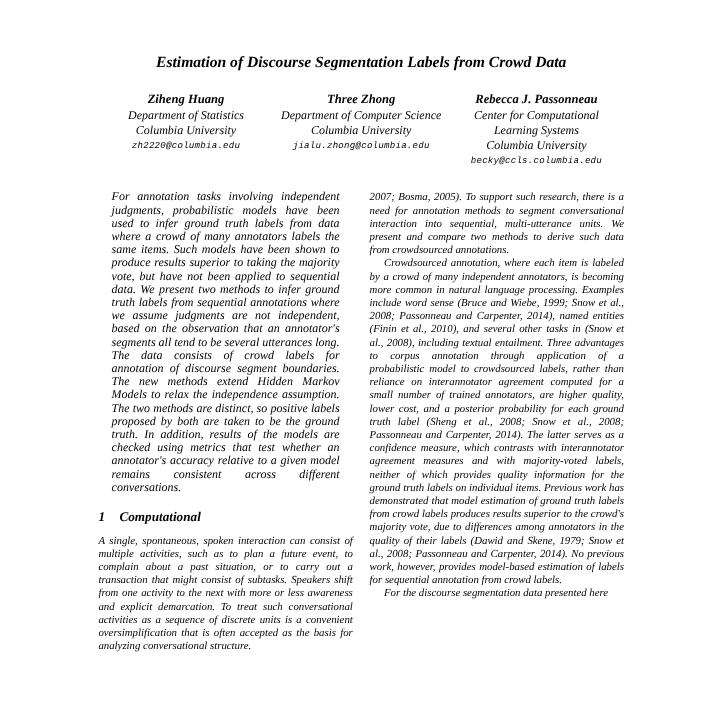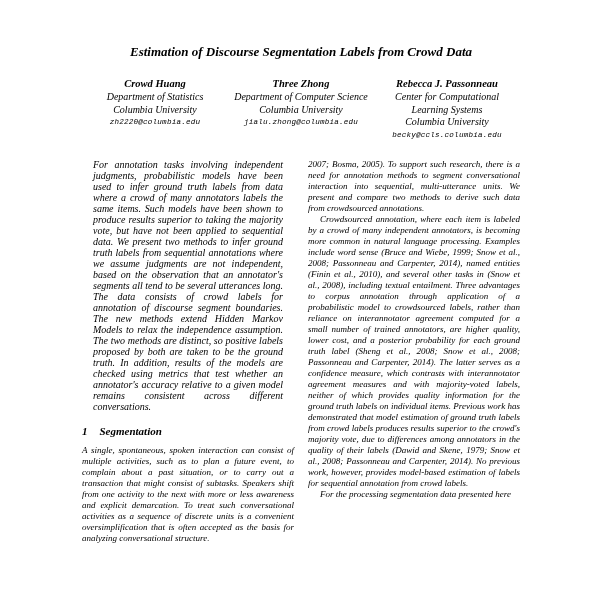--- a/index.html
+++ b/index.html
@@ -88,21 +88,21 @@
 </style>
 </head>
 <body>
 
 <div class="page">
 
   <h1 class="title">Estimation of Discourse Segmentation Labels from Crowd Data</h1>
 
   <div class="authors">
     <div class="author">
-      <div class="author-name">Crowd Huang</div>
+      <div class="author-name">Ziheng Huang</div>
       <div class="author-affil">Department of Statistics
 Columbia University</div>
       <div class="author-email">zh2220@columbia.edu</div>
     </div>
     <div class="author">
       <div class="author-name">Three Zhong</div>
       <div class="author-affil">Department of Computer Science
 Columbia University</div>
       <div class="author-email">jialu.zhong@columbia.edu</div>
     </div>
@@ -113,26 +113,26 @@
 Columbia University</div>
       <div class="author-email">becky@ccls.columbia.edu</div>
     </div>
   </div>
 
   <div class="body-cols">
 
     <div class="col">
       <p class="abstract-text">For annotation tasks involving independent judgments, probabilistic models have been used to infer ground truth labels from data where a crowd of many annotators labels the same items. Such models have been shown to produce results superior to taking the majority vote, but have not been applied to sequential data. We present two methods to infer ground truth labels from sequential annotations where we assume judgments are not independent, based on the observation that an annotator's segments all tend to be several utterances long. The data consists of crowd labels for annotation of discourse segment boundaries. The new methods extend Hidden Markov Models to relax the independence assumption. The two methods are distinct, so positive labels proposed by both are taken to be the ground truth. In addition, results of the models are checked using metrics that test whether an annotator's accuracy relative to a given model remains consistent across different conversations.</p>
       <div class="section-heading">
-        <span class="sec-num">1</span><span>Segmentation</span>
+        <span class="sec-num">1</span><span>Computational</span>
       </div>
       <p class="para">A single, spontaneous, spoken interaction can consist of multiple activities, such as to plan a future event, to complain about a past situation, or to carry out a transaction that might consist of subtasks. Speakers shift from one activity to the next with more or less awareness and explicit demarcation. To treat such conversational activities as a sequence of discrete units is a convenient oversimplification that is often accepted as the basis for analyzing conversational structure.</p>
     </div>
 
     <div class="col">
       <p class="para">2007; Bosma, 2005). To support such research, there is a need for annotation methods to segment conversational interaction into sequential, multi-utterance units. We present and compare two methods to derive such data from crowdsourced annotations.</p>
       <p class="para indent">Crowdsourced annotation, where each item is labeled by a crowd of many independent annotators, is becoming more common in natural language processing. Examples include word sense (Bruce and Wiebe, 1999; Snow et al., 2008; Passonneau and Carpenter, 2014), named entities (Finin et al., 2010), and several other tasks in (Snow et al., 2008), including textual entailment. Three advantages to corpus annotation through application of a probabilistic model to crowdsourced labels, rather than reliance on interannotator agreement computed for a small number of trained annotators, are higher quality, lower cost, and a posterior probability for each ground truth label (Sheng et al., 2008; Snow et al., 2008; Passonneau and Carpenter, 2014). The latter serves as a confidence measure, which contrasts with interannotator agreement measures and with majority-voted labels, neither of which provides quality information for the ground truth labels on individual items. Previous work has demonstrated that model estimation of ground truth labels from crowd labels produces results superior to the crowd's majority vote, due to differences among annotators in the quality of their labels (Dawid and Skene, 1979; Snow et al., 2008; Passonneau and Carpenter, 2014). No previous work, however, provides model-based estimation of labels for sequential annotation from crowd labels.</p>
-      <p class="para indent">For the processing segmentation data presented here</p>
+      <p class="para indent">For the discourse segmentation data presented here</p>
     </div>
 
   </div>
 
 </div>
 
 </body></html>

